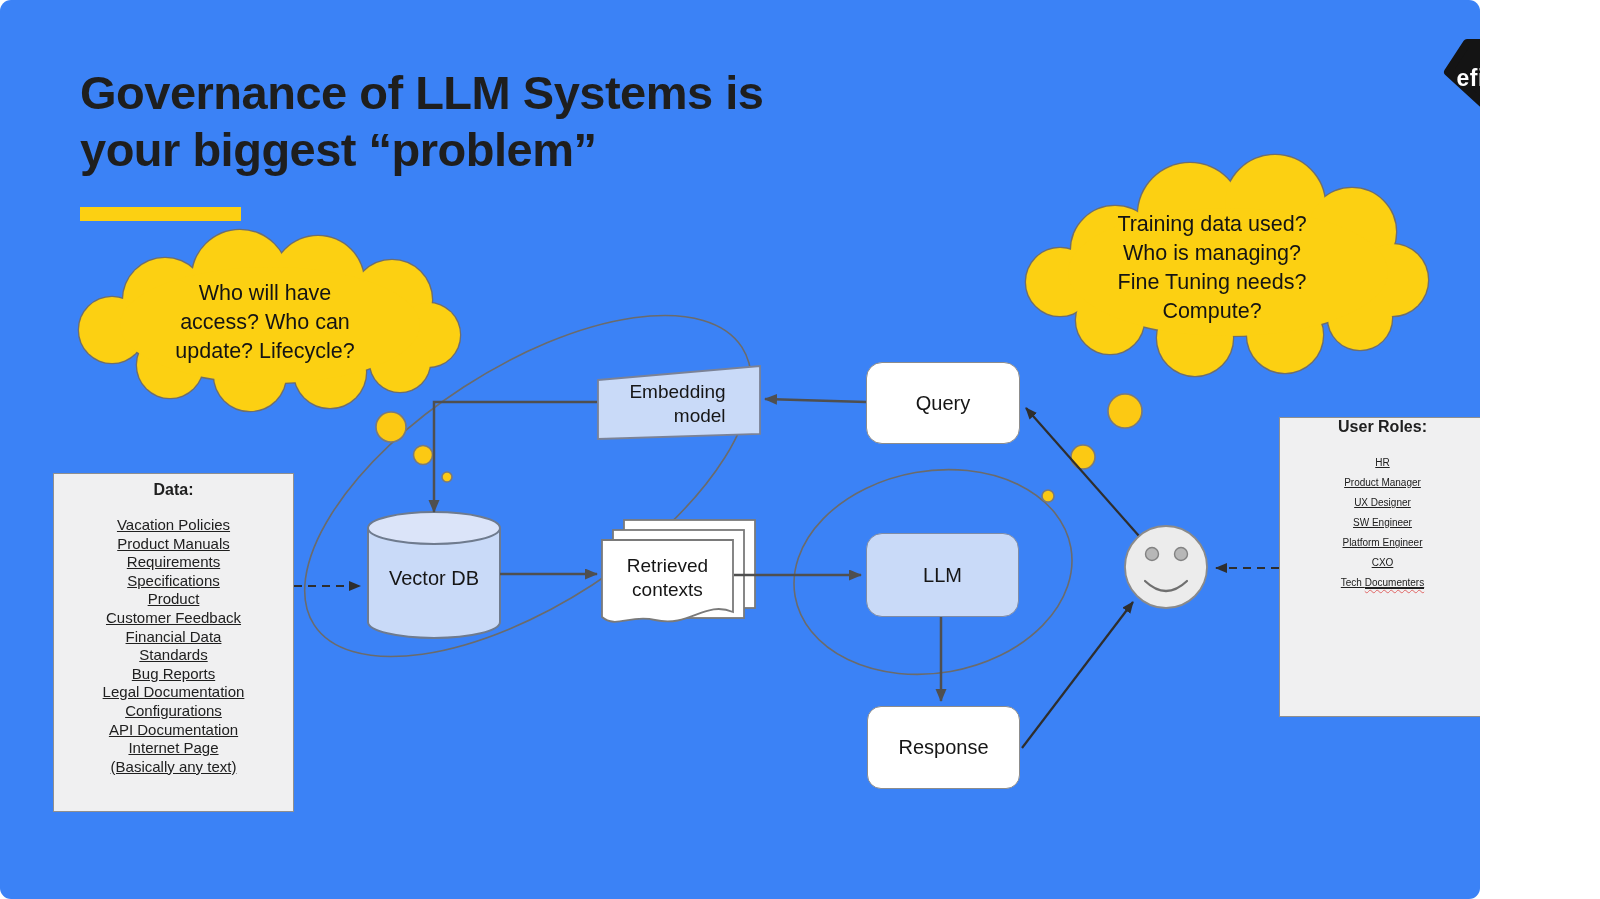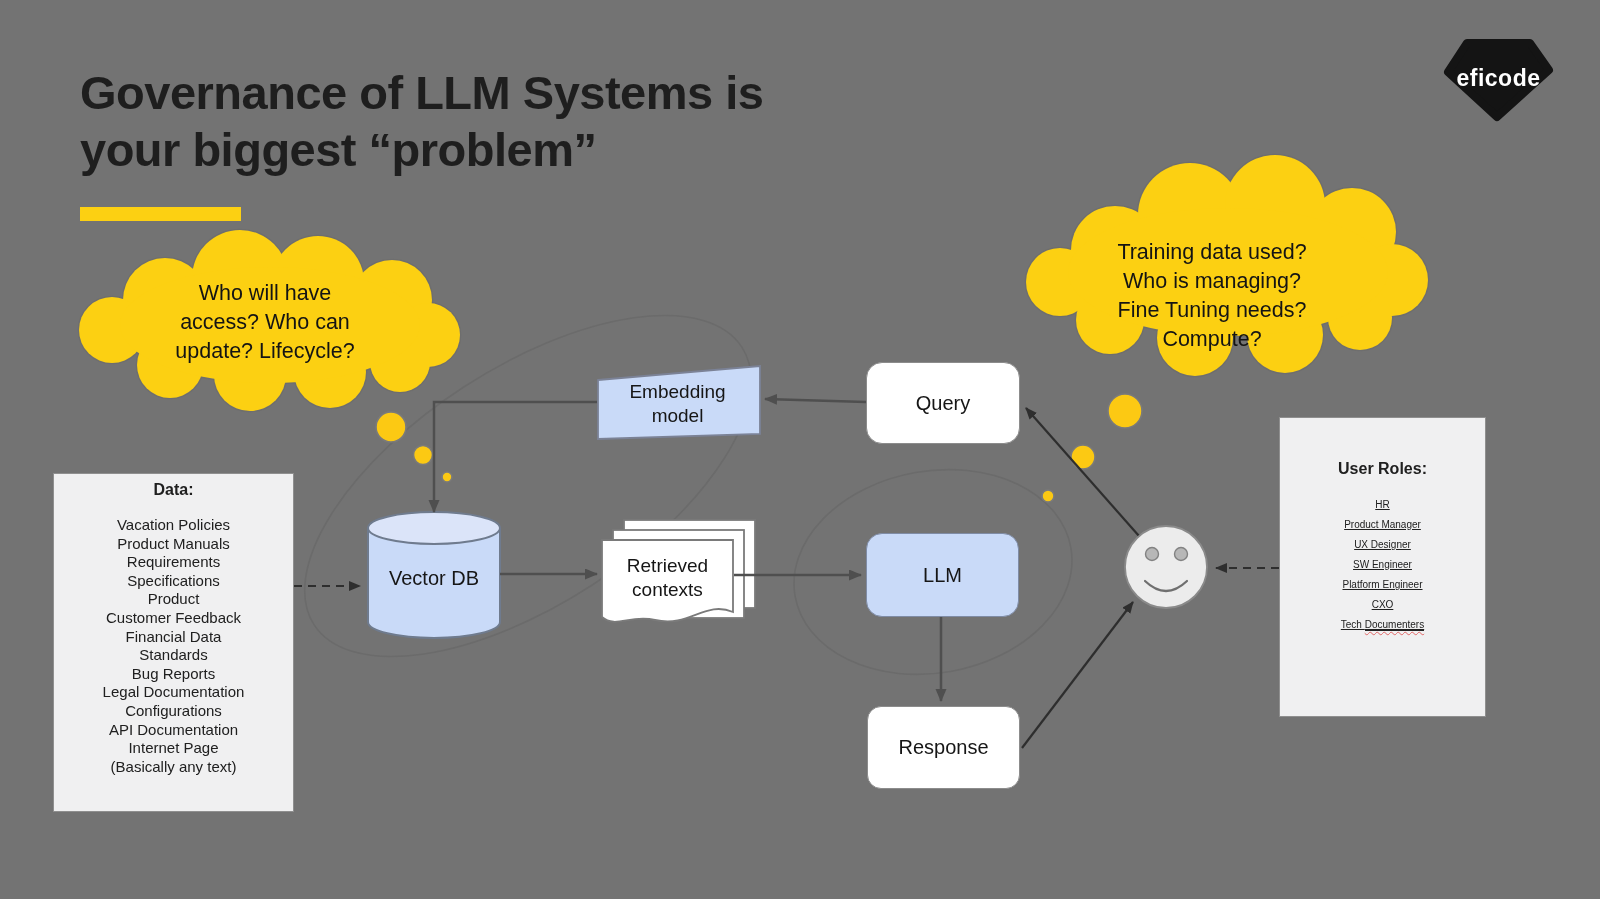--- a/index.html
+++ b/index.html
@@ -1,42 +1,42 @@
 <!DOCTYPE html>
 <html><head>
 <meta charset="utf-8">
 <style>
   html,body{margin:0;padding:0;background:#fff;}
-  .slide{position:relative;width:1600px;height:899px;background:#737373;overflow:hidden;
-         font-family:"Liberation Sans","DejaVu Sans",sans-serif;}
+  .slide{position:relative;width:1480px;height:899px;background:#3b82f6;overflow:hidden;
+         font-family:"Liberation Sans","DejaVu Sans",sans-serif;border-radius:11px;}
   .canvas{position:absolute;left:0;top:0;z-index:1;}
   .abs{position:absolute;z-index:2;}
   .page-title{left:80px;top:64px;width:950px;font-size:47px;line-height:57px;font-weight:bold;
               color:#1e1e1e;letter-spacing:-0.5px;white-space:pre-line;}
   .title-underline{left:80px;top:207px;width:161px;height:14px;background:#FCD012;}
   .logo-text{left:1448px;top:40px;width:101px;height:76px;display:flex;align-items:center;justify-content:center;
              color:#fff;font-size:23px;font-weight:700;letter-spacing:0.5px;z-index:3;}
   .cloud-text{text-align:center;white-space:pre-line;color:#141414;font-size:21.5px;line-height:29px;
               font-weight:500;z-index:3;}
   .cloud-text.left{left:110px;top:279px;width:310px;}
-  .cloud-text.right{left:1037px;top:210px;width:350px;margin-top:28px;}
+  .cloud-text.right{left:1037px;top:210px;width:350px;}
   .gray-box{background:#f0f0f1;border:1px solid #8f8f8f;text-align:center;color:#202020;}
   .data-box{left:53px;top:473px;width:239px;height:330px;padding-top:7px;box-sizing:content-box;}
-  .roles-box{left:1279px;top:417px;width:207px;height:300px;padding-top:42px;box-sizing:border-box;}
+  .roles-box{left:1279px;top:417px;width:207px;height:300px;box-sizing:border-box;}
   .box-title{font-size:16px;font-weight:bold;margin-bottom:17px;}
-  .data-box .box-list div{font-size:15px;line-height:18.6px;}
+  .data-box .box-list div{font-size:15px;line-height:18.6px;text-decoration:underline;}
   .roles-box .box-list div, .roles-last{font-size:10px;line-height:20px;text-decoration:underline;}
   .underlined-word{border-bottom:1.5px solid #222;text-decoration:underline wavy #e06666 1px;
                    text-underline-offset:3px;}
   .node{display:flex;align-items:center;justify-content:center;text-align:center;color:#161616;
         font-size:20px;white-space:pre-line;}
   .query-box{left:866px;top:362px;width:152px;height:80px;background:#fff;border:1.5px solid #8c8c8c;border-radius:16px;}
   .llm-box{left:866px;top:533px;width:151px;height:82px;background:#C9DAF8;border:1.5px solid #7f8ca6;border-radius:16px;}
   .response-box{left:867px;top:706px;width:151px;height:81px;background:#fff;border:1.5px solid #8c8c8c;border-radius:14px;}
-  .embedding-label{left:597px;top:369px;width:161px;height:69px;font-size:19px;line-height:24px;}
+  .embedding-label{left:597px;top:369px;width:161px;height:69px;font-size:19px;line-height:24px;text-align:right;}
   .vectordb-label{left:368px;top:560px;width:132px;height:36px;}
   .retrieved-label{left:602px;top:542px;width:131px;height:72px;font-size:19px;line-height:24px;}
 </style>
 </head>
 <body>
 
 <div class="slide">
 
 <svg class="canvas" width="1600" height="899" viewBox="0 0 1600 899">
   <defs>

